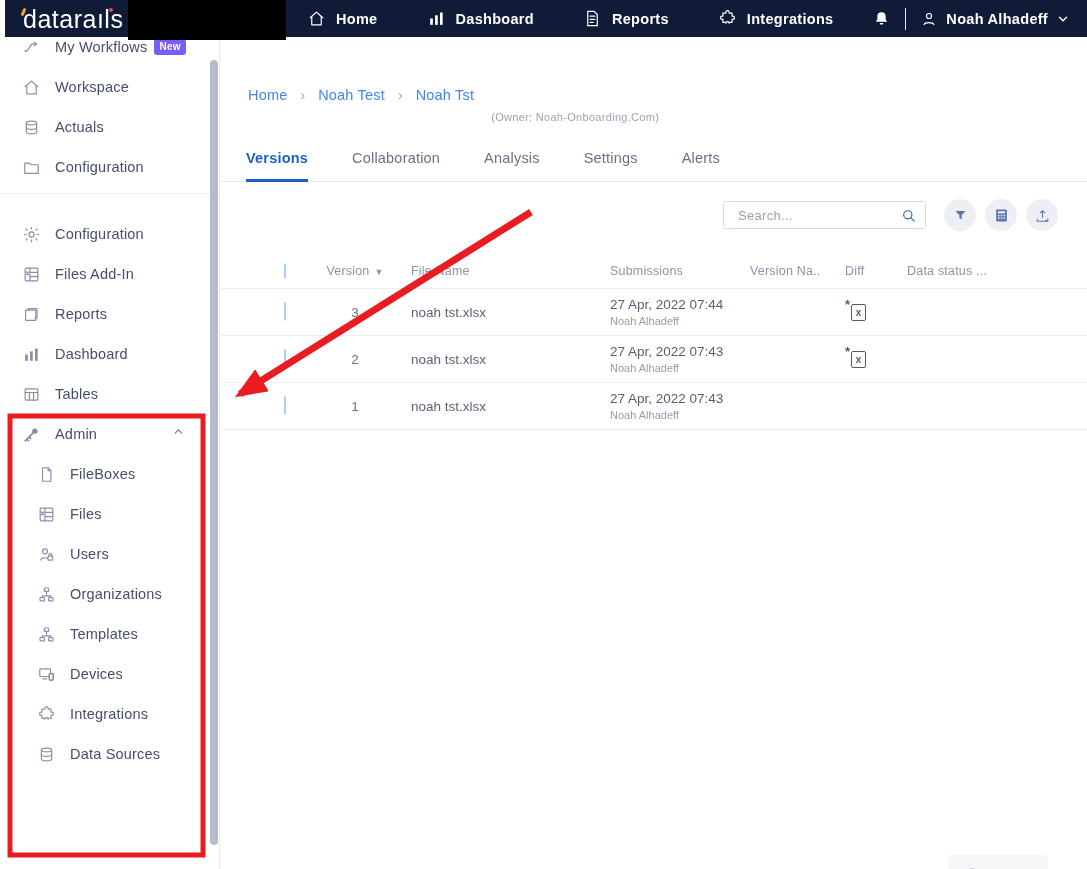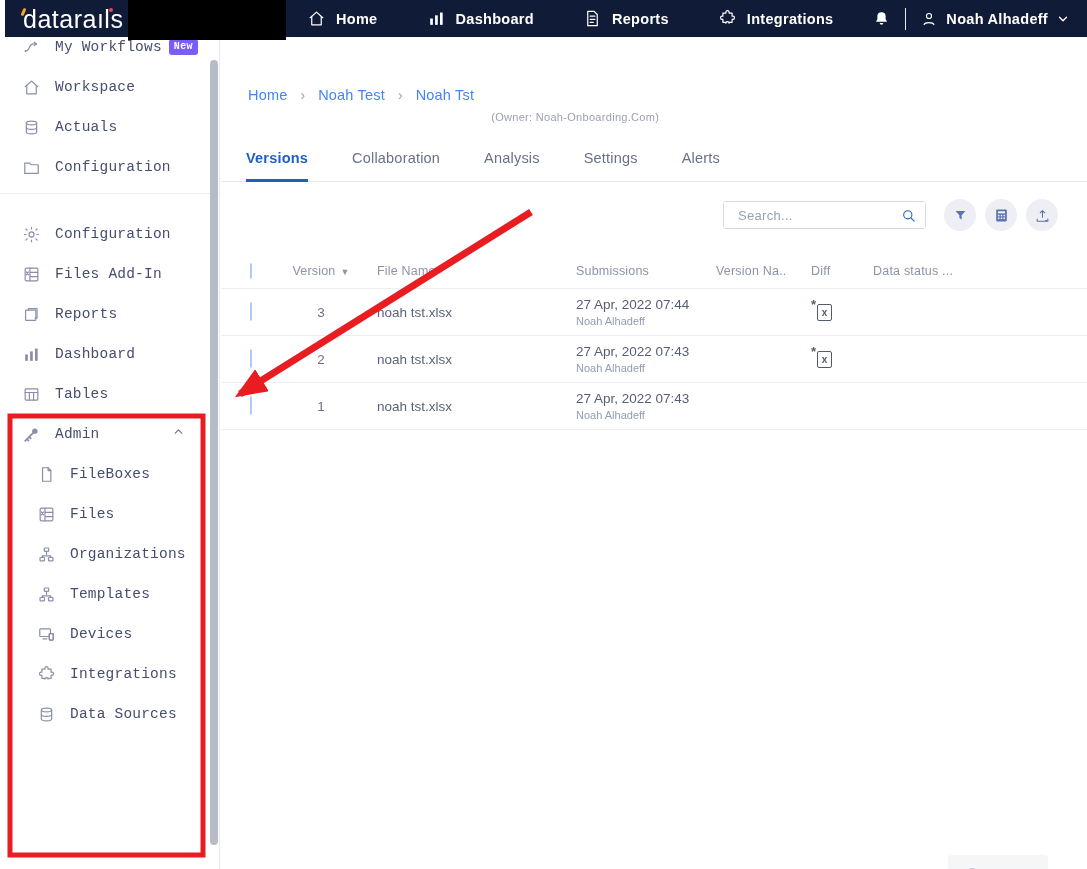--- a/index.html
+++ b/index.html
@@ -23,21 +23,21 @@
   .nav-bell .icon svg { width:19px; height:19px; display:block; }
   .nav-sep { width:1px; height:22px; background:#fff; opacity:.9; }
   .nav-user { display:flex; align-items:center; gap:8px; font-size:14.5px; font-weight:600; letter-spacing:.3px; cursor:pointer; }
   .nav-user .icon svg, .nav-user .chev svg { width:18px; height:18px; display:block; }
   .nav-user .chev svg { width:14px; height:14px; }
 
   
   .sidebar { position:absolute; left:0; top:37px; width:220px; height:832px; background:#fff;
              border-right:1px solid #e7e9ef; overflow:hidden; }
   .side-item { height:40px; display:flex; align-items:center; padding-left:22px; cursor:pointer;
-               color:#474d6e; font-size:14.5px; letter-spacing:.2px;font-family:Liberation Mono, monospace; }
+               color:#474d6e; font-size:14.5px; letter-spacing:.2px; }
   .side-item .icon { width:19px; height:19px; color:#8a8fa8; flex:none; }
   .side-item .icon svg { width:19px; height:19px; display:block; }
   .side-item .lbl { margin-left:14px; white-space:nowrap; }
   .side-item.first { margin-top:-10px; }
   .side-item.sub { padding-left:37px; }
   .side-item.admin { font-weight:500; }
   .side-item .spacer { flex:1; }
   .side-item .chev-up { margin-right:28px; color:#6a7089; }
   .side-item .chev-up svg { width:13px; height:13px; display:block; }
   .badge-new { margin-left:7px; background:#7a5cf8; color:#fff; font-size:10px; font-weight:700;
@@ -66,21 +66,21 @@
   .search-box input::placeholder { color:#9aa0b0; }
   .search-ic { position:absolute; right:8px; top:5px; width:17px; height:17px; color:#1e62c8; }
   .search-ic svg { width:17px; height:17px; stroke-width:2.2; }
   .circle-btn { width:32px; height:32px; border-radius:50%; background:#edeff5; border:none; cursor:pointer;
                 display:flex; align-items:center; justify-content:center; color:#5b74ad; }
   .circle-btn svg { width:17px; height:17px; display:block; }
 
   
   .vtable { margin-top:23px; }
   .trow { display:grid; grid-template-columns:60px 80px 215px 140px 95px 62px 1fr;
-          align-items:center; border-bottom:1px solid #ecedf2; }
+          align-items:center; padding-left:34px; border-bottom:1px solid #ecedf2; }
   .trow.head { height:35px; color:#8e93a6; font-size:12.5px; letter-spacing:.2px; }
   .trow.body { height:47px; }
   .c-center { justify-self:center; }
   .c-pad { padding-left:16px; }
   .cbx { width:15px; height:15px; border:1.5px solid #a9cdf6; border-radius:3px; background:#fff; cursor:pointer; }
   .sort-tri { display:inline-block; margin-left:5px; font-size:9px; color:#8e93a6; }
   .cell-version { color:#6d7288; font-size:13.5px; }
   .cell-file { color:#5d6377; font-size:13.5px; }
   .cell-sub-date { color:#575d73; font-size:13.5px; }
   .cell-sub-user { color:#969cae; font-size:11px; margin-top:3px; }
@@ -297,20 +297,31 @@
             <rect x="4" y="4" width="16" height="16" rx="1.5"></rect>
             <path d="M10 4v16M10 9.3h10M10 14.6h10"></path>
             <path d="M5.6 8.8l2.6 3.6M8.2 8.8l-2.6 3.6"></path>
           </svg>
         </span>
         <span class="lbl">Files</span>
       </div>
       <div class="side-item sub">
         <span class="icon">
           <svg viewBox="0 0 24 24">
+            <circle cx="10" cy="8" r="3.2"></circle>
+            <path d="M4.5 19c.8-3 5.5-3.6 8-2"></path>
+            <rect x="13.8" y="14" width="6" height="5" rx="0.8"></rect>
+            <path d="M15 14v-1.3a1.8 1.8 0 013.6 0V14"></path>
+          </svg>
+        </span>
+        <span class="lbl">Users</span>
+      </div>
+      <div class="side-item sub">
+        <span class="icon">
+          <svg viewBox="0 0 24 24">
             <rect x="9.2" y="3.8" width="5.6" height="4.2" rx="0.8"></rect>
             <rect x="3.8" y="15.8" width="5.6" height="4.2" rx="0.8"></rect>
             <rect x="14.6" y="15.8" width="5.6" height="4.2" rx="0.8"></rect>
             <path d="M12 8v3.8M6.6 15.8v-2h10.8v2"></path>
           </svg>
         </span>
         <span class="lbl">Organizations</span>
       </div>
       <div class="side-item sub">
         <span class="icon">

